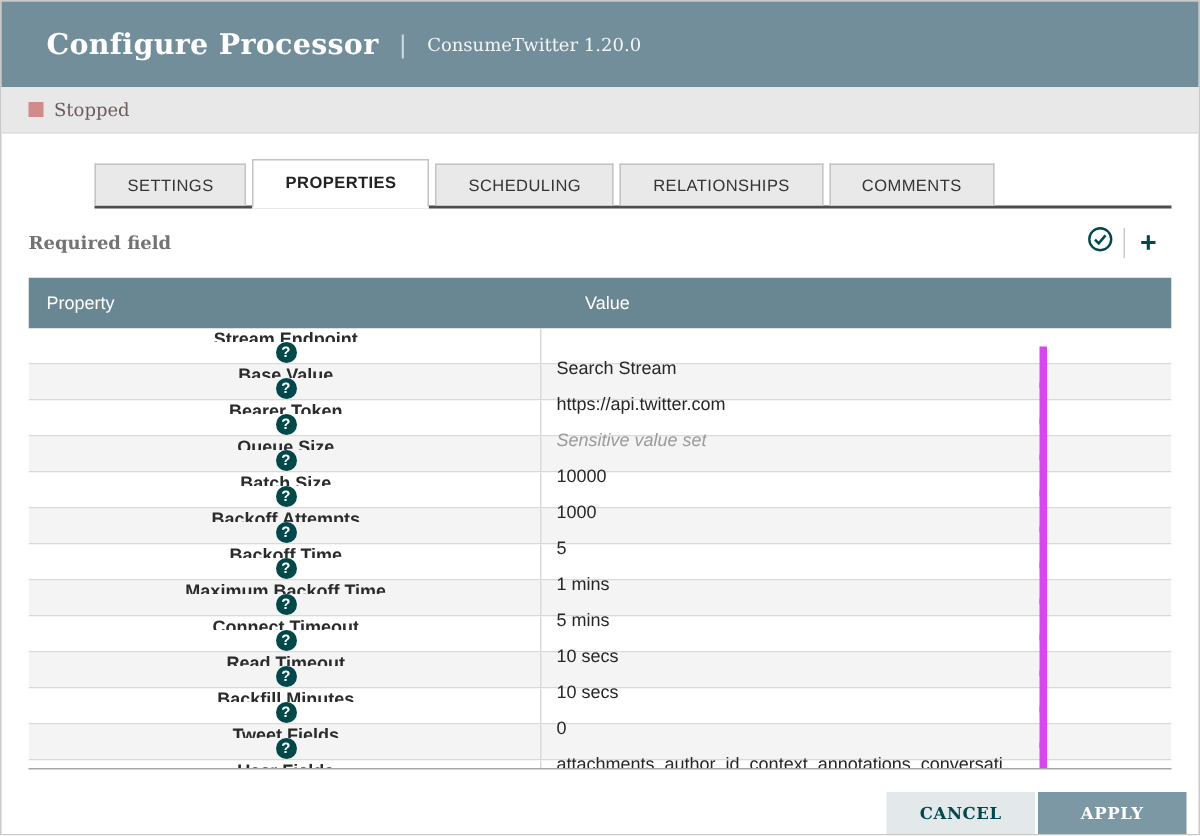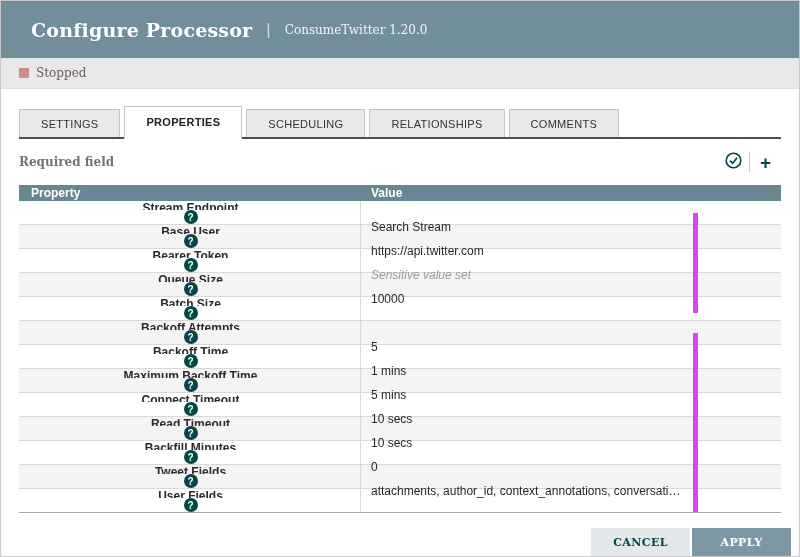--- a/index.html
+++ b/index.html
@@ -21,21 +21,21 @@
   
   .status-bar { height:31px; background:#e8e8e8; display:flex;
     align-items:center; padding:0 18px; gap:7px; border-bottom:1px solid #ddd; }
   .status-square { width:10px; height:10px; background:var(--stopped-red,#d18b8b); }
   .status-label { font-size:12px; color:#6d5a5a; font-family:"DejaVu Serif", serif; }
 
   .content { padding:0 18px; }
 
   
   .tab-bar { margin-top:17px; display:flex; align-items:flex-end;
-    border-bottom:2px solid #4d4d4d; }
+    border-bottom:2px solid #4d4d4d;margin-left:44px; }
   .tab { background:#e9e9e9; border:1px solid #c4c4c4; border-bottom:none;
     padding:0 21px; height:28px; display:flex; align-items:center;
     margin-right:4px; font-size:11px; color:#333; letter-spacing:.3px;
     cursor:pointer; position:relative; }
   .tab.active { background:#fff; height:33px; z-index:2;
     border-bottom:2px solid #fff; margin-bottom:-2px; font-weight:bold; color:#222; }
 
   
   .toolbar-row { display:flex; align-items:center; justify-content:space-between;
     height:46px; }
@@ -44,21 +44,21 @@
   .toolbar-icons { display:flex; align-items:center; }
   .icon-btn { width:32px; height:20px; display:flex; align-items:center;
     justify-content:center; cursor:pointer; color:var(--accent,#004849); }
   .icon-btn + .icon-btn { border-left:1px solid #c9c9c9; }
   .plus-glyph { font-size:19px; font-weight:bold; line-height:1;
     color:var(--accent,#004849); }
 
   
   .table-wrap { height:328px; overflow:hidden; border-bottom:1px solid #a7a7a7; }
   .t-header { display:flex; background:var(--table-header-bg,#698693);
-    height:16px; align-items:center; color:#fff; font-size:12px; font-weight:bold; }
+    height:34px; align-items:center; color:#fff; font-size:12px; font-weight:normal;gap:19px; }
   .th-prop { width:342px; padding-left:12px; }
   .th-value { width:337px; padding-left:10px; }
   .th-extra { flex:1; }
   .t-row { display:flex; height:24px; border-bottom:1px solid #d9d9d9;
     background:#fff; align-items:stretch; cursor:default; }
   .t-row.alt { background:var(--row-alt-bg,#f4f4f4); }
   .cell { display:flex; align-items:center; }
   .cell-prop { width:342px; justify-content:space-between;
     padding:0 10px 0 12px; border-right:1px solid #d9d9d9;flex-direction:column; }
   .prop-name { font-size:12px; font-weight:bold; color:#2b2b2b;
@@ -152,21 +152,21 @@
           <span class="help-icon">?</span>
         </div>
         <div class="cell cell-value">
           <span class="val-text">Search Stream</span>
         </div>
         <div class="cell cell-extra"></div>
       </div>
 
       <div class="t-row alt">
         <div class="cell cell-prop">
-          <span class="prop-name">Base User</span>
+          <span class="prop-name">Base Value</span>
           <span class="help-icon">?</span>
         </div>
         <div class="cell cell-value">
           <span class="val-text">https://api.twitter.com</span>
         </div>
         <div class="cell cell-extra"></div>
       </div>
 
       <div class="t-row sensitive">
         <div class="cell cell-prop">
@@ -187,20 +187,23 @@
         <div class="cell cell-value">
           <span class="val-text">10000</span>
         </div>
         <div class="cell cell-extra"></div>
       </div>
 
       <div class="t-row">
         <div class="cell cell-prop">
           <span class="prop-name">Batch Size</span>
           <span class="help-icon">?</span>
+        </div>
+        <div class="cell cell-value">
+          <span class="val-text">1000</span>
         </div>
         <div class="cell cell-extra"></div>
       </div>
 
       <div class="t-row alt">
         <div class="cell cell-prop">
           <span class="prop-name">Backoff Attempts</span>
           <span class="help-icon">?</span>
         </div>
         <div class="cell cell-value">

